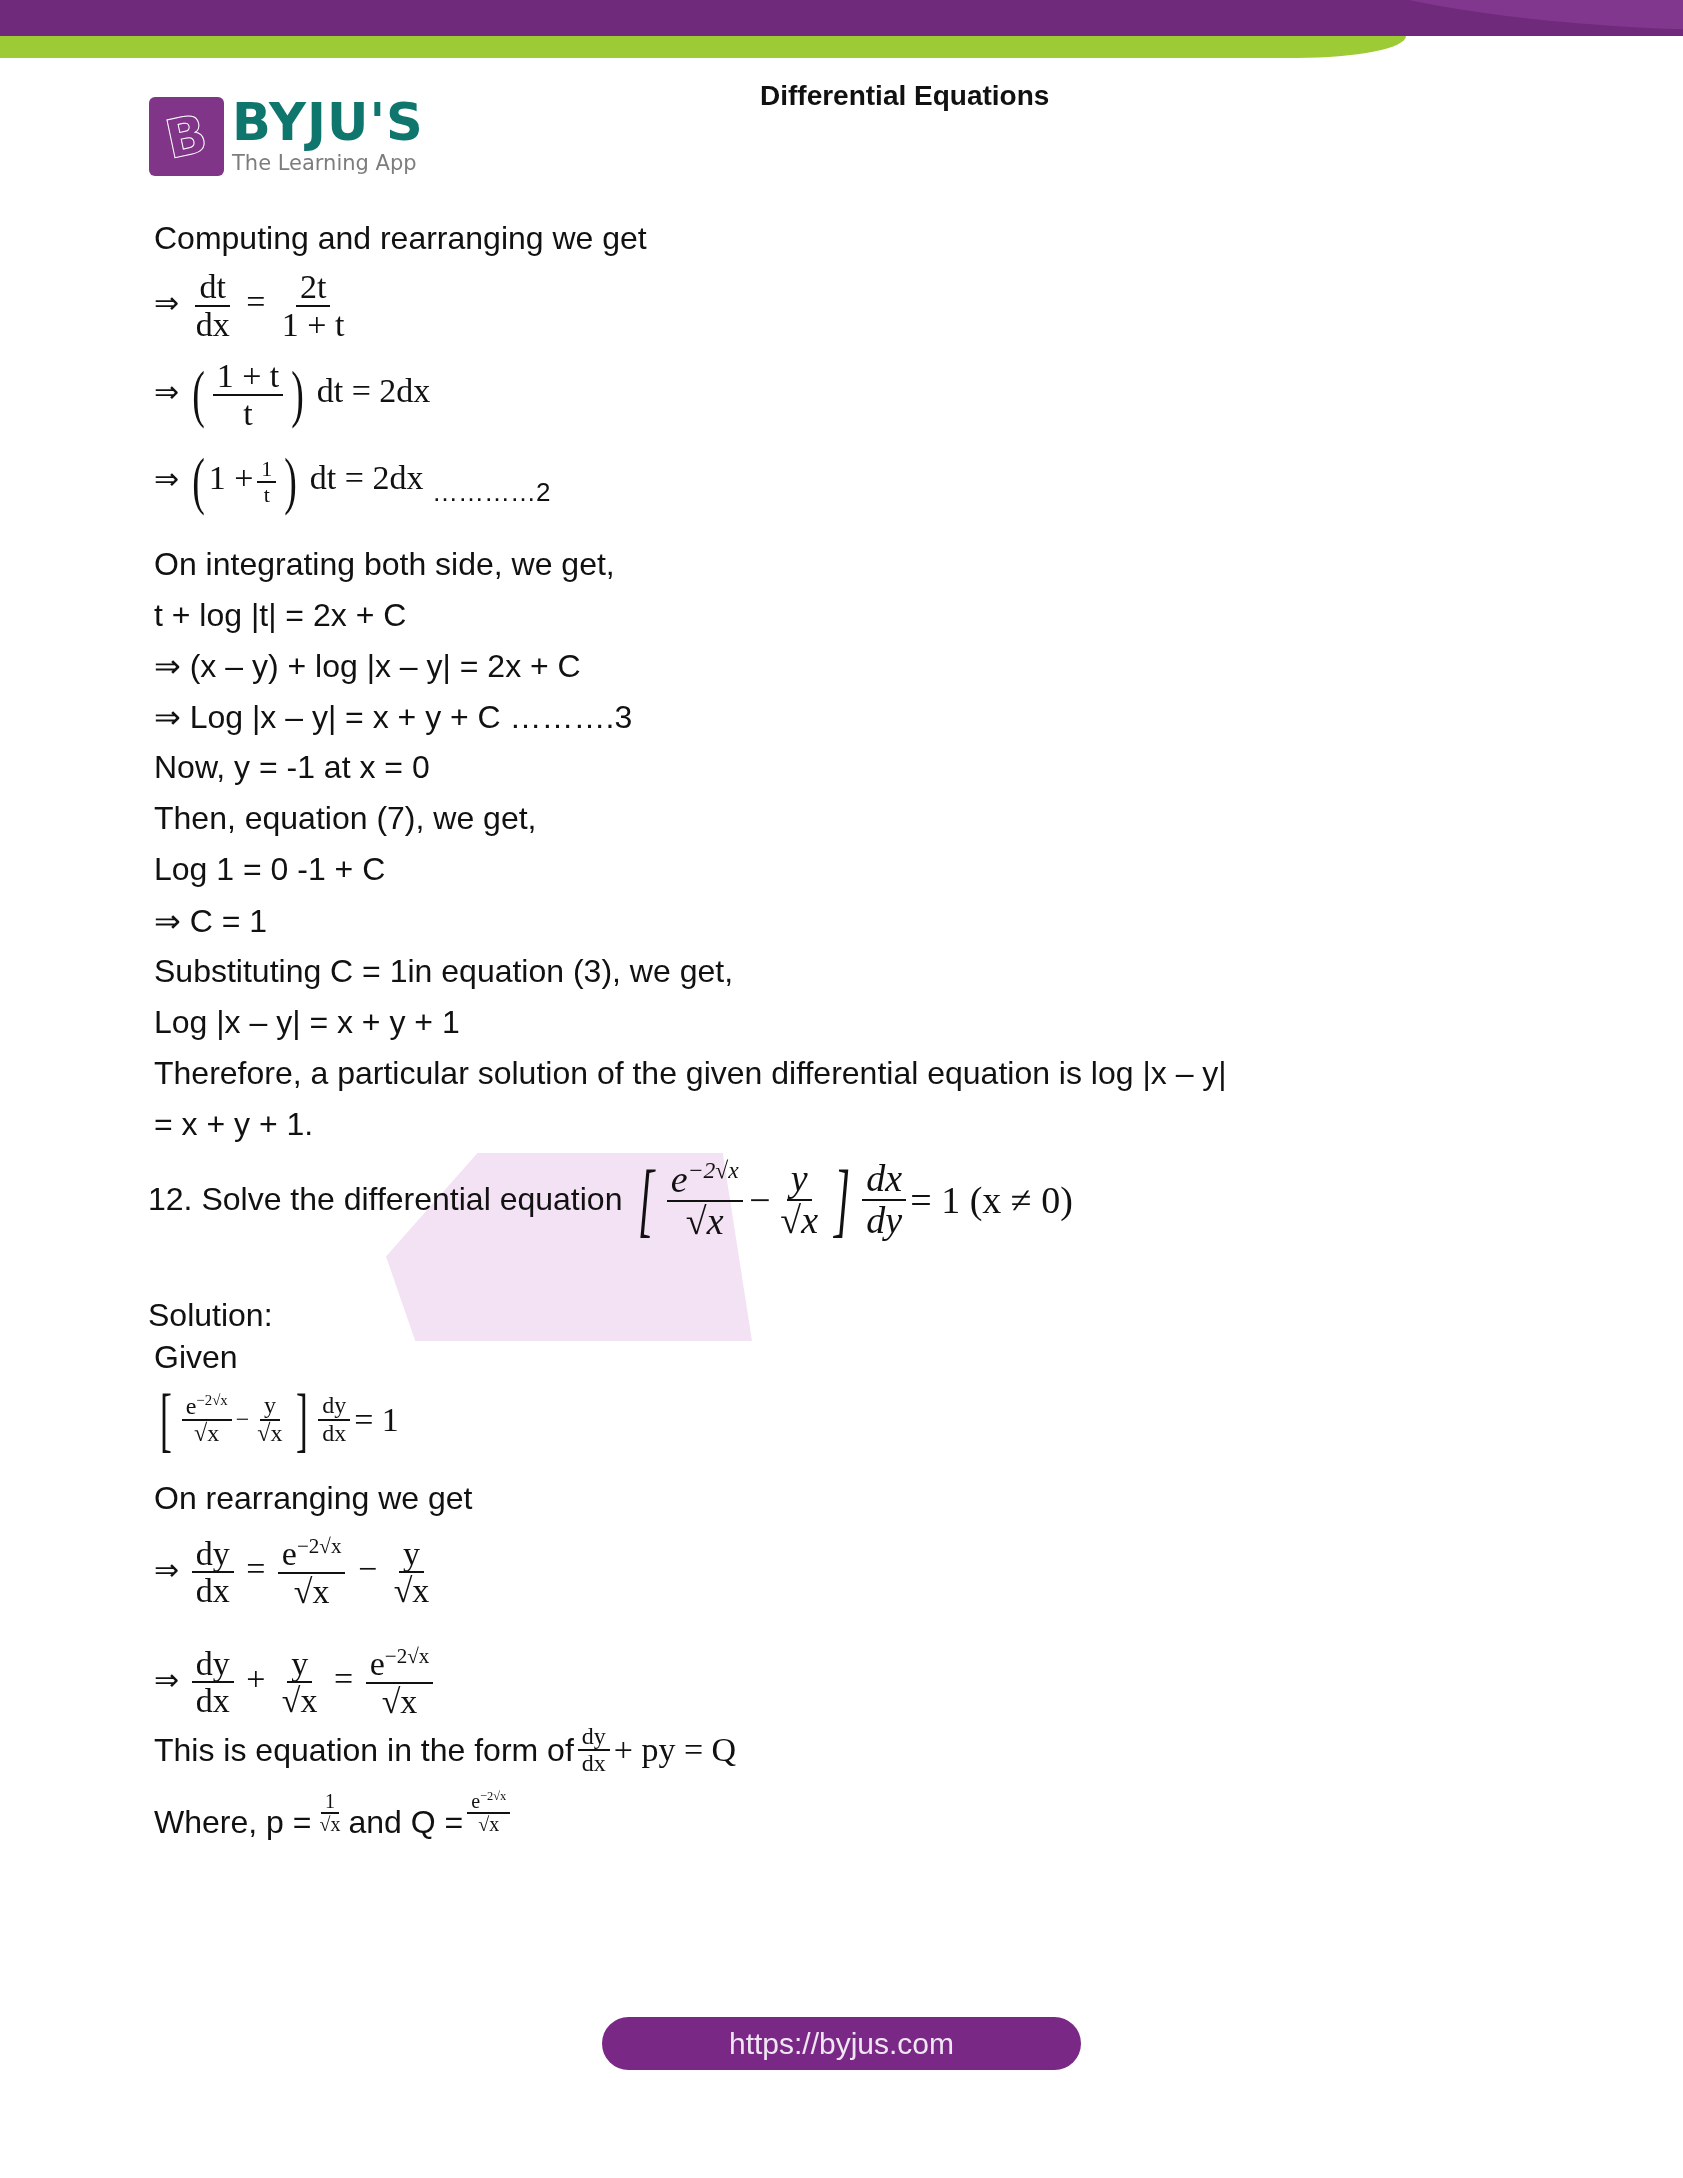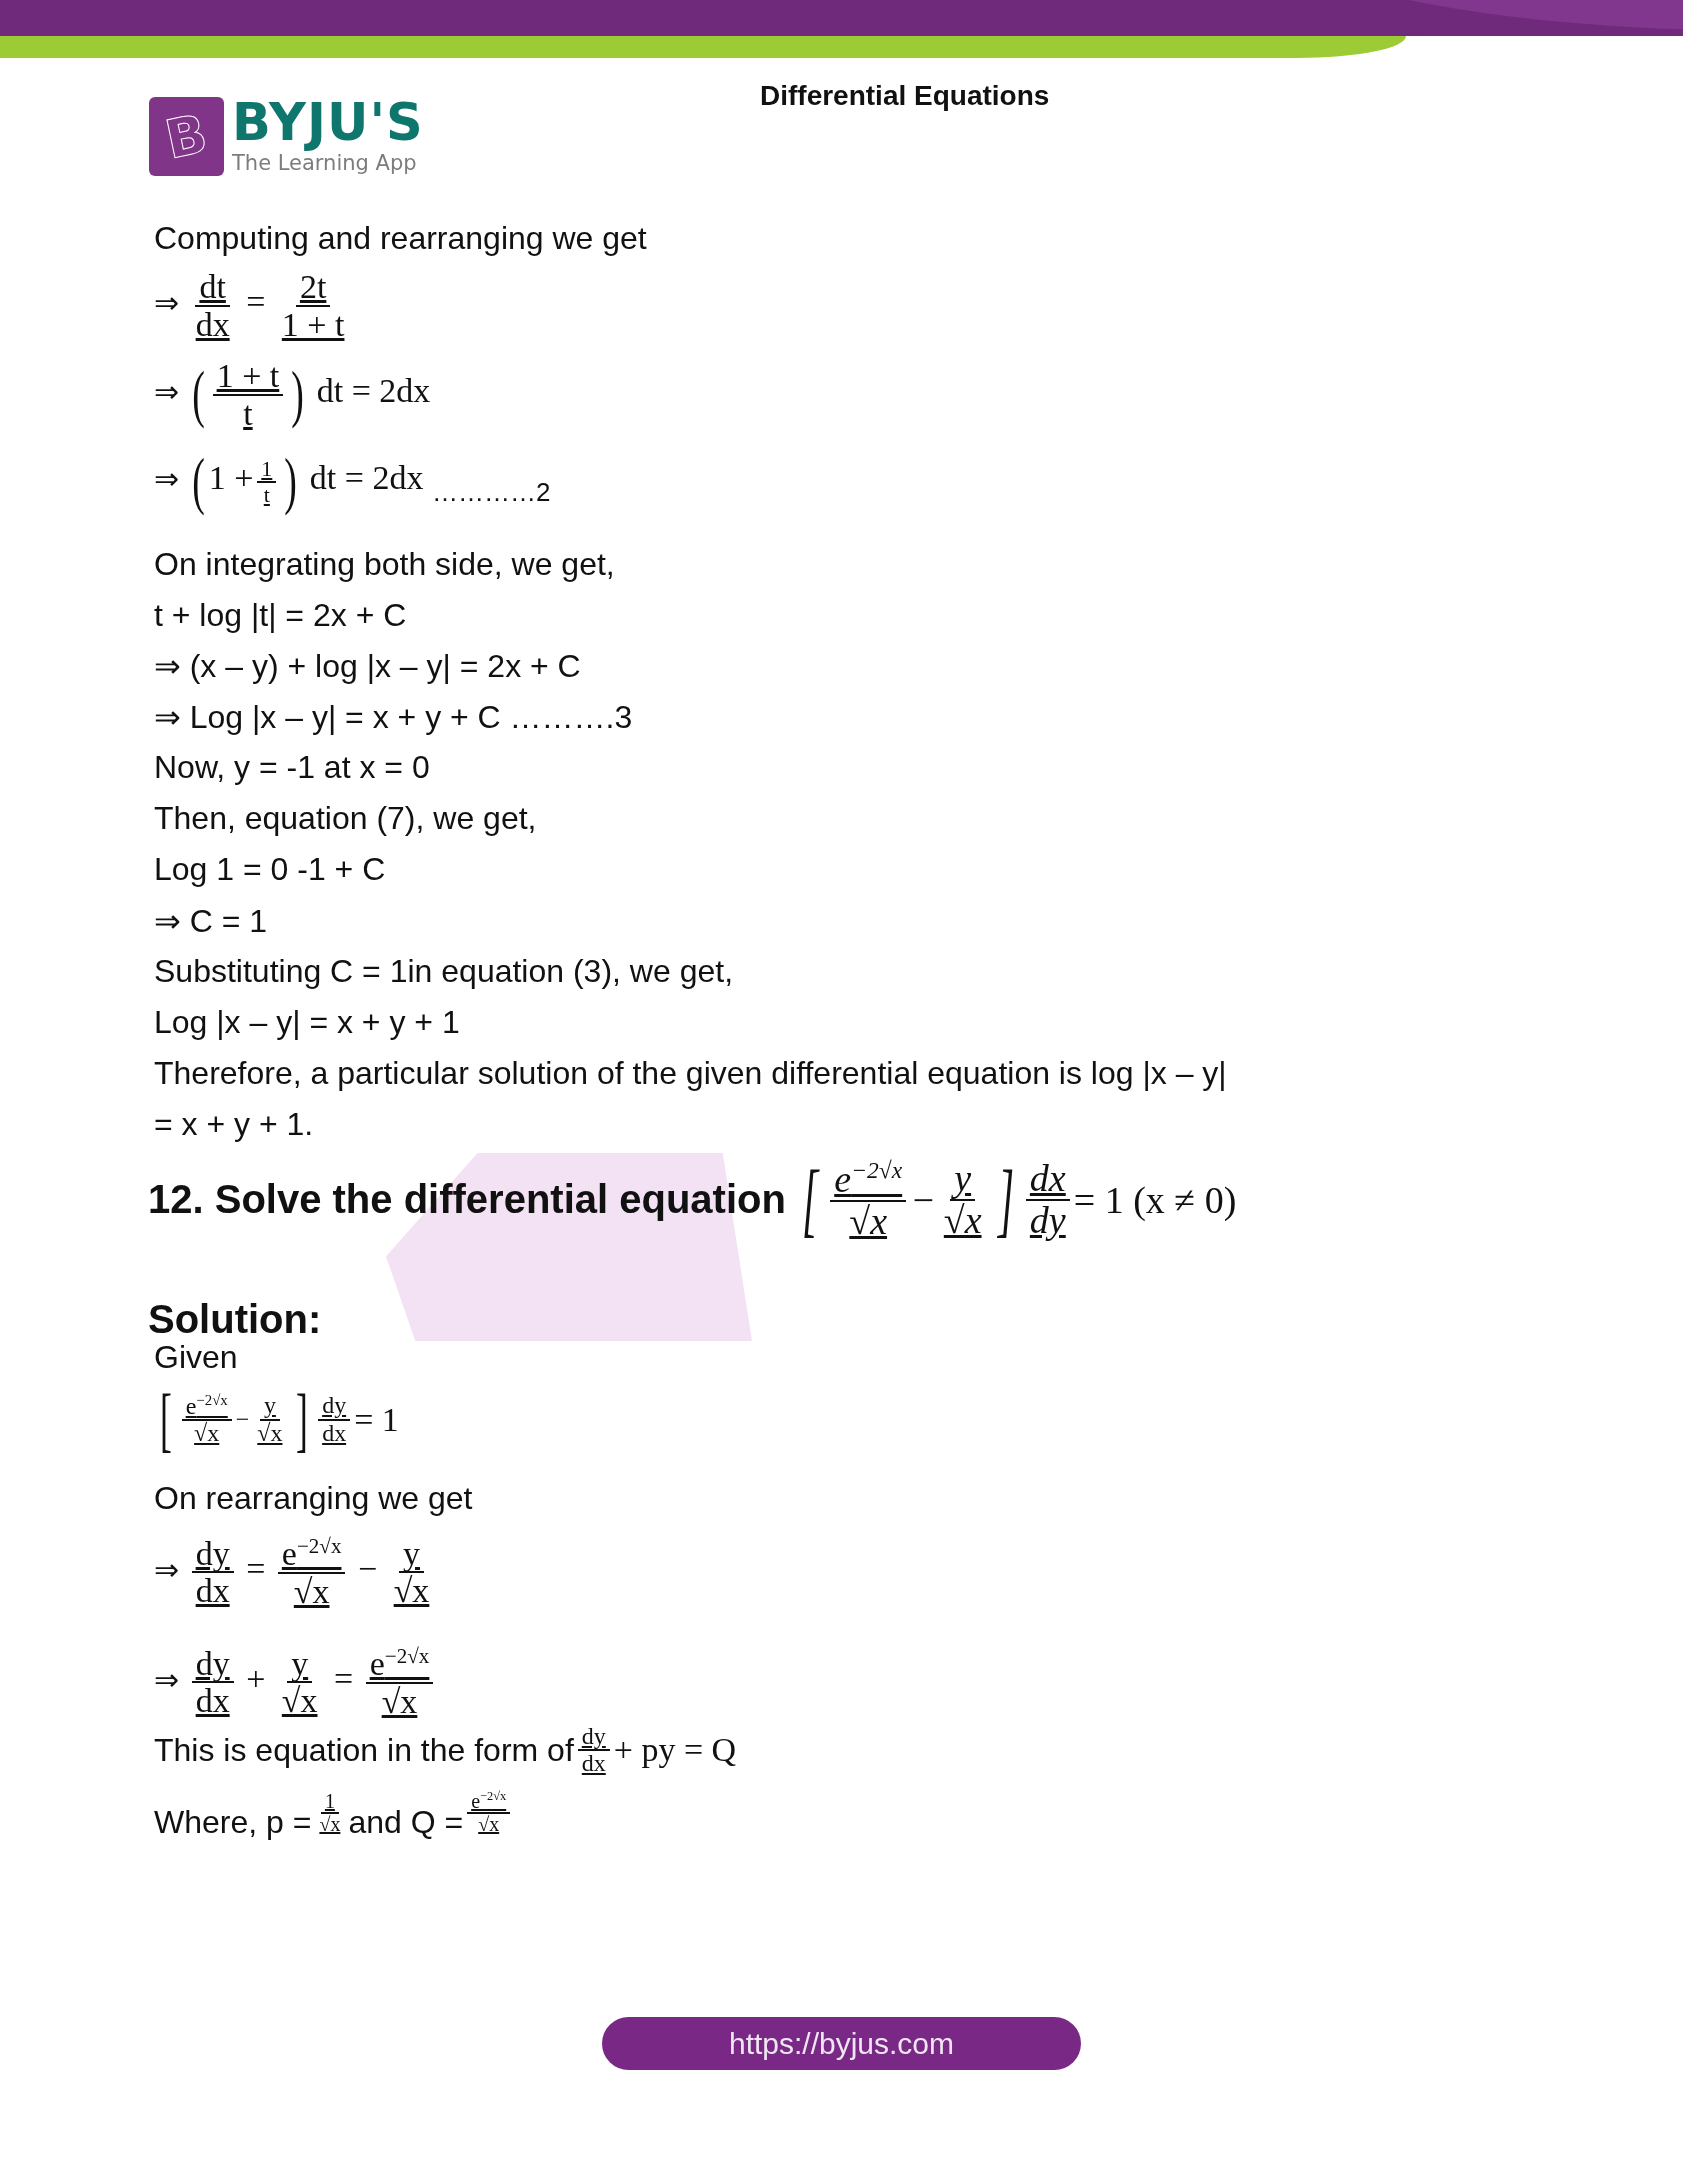--- a/index.html
+++ b/index.html
@@ -18,29 +18,29 @@
   .logo-mark span { color: #fff; font-family: "DejaVu Sans", sans-serif; font-weight: bold; font-size: 53px; line-height: 1; transform: rotate(-12deg); -webkit-text-stroke: 1px #fff; color: transparent; }
   .logo-text { margin-left: 8px; }
   .logo-title { font-family: "DejaVu Sans", sans-serif; font-weight: bold; font-size: 51px; color: #0f766e; line-height: 51px; letter-spacing: 1px; }
   .logo-sub { font-family: "DejaVu Sans", sans-serif; font-size: 21px; color: #7d7d7d; line-height: 26px; margin-top: 2px; }
 
   .doc-title { position: absolute; left: 760px; top: 75px; font-weight: bold; font-size: 28px; line-height: 41px; color: #111; }
 
   .content { position: absolute; left: 154px; top: 0; font-size: 32px; }
   .line { position: absolute; white-space: nowrap; left: 0; }
   .math { font-family: "Liberation Serif", serif; font-size: 34px; }
-  .frac { display: inline-flex; flex-direction: column; align-items: center; vertical-align: middle; margin: 0 4px; text-decoration: underline; }
+  .frac { display: inline-flex; flex-direction: column; align-items: center; vertical-align: middle; margin: 0 4px; }
   .frac .num { border-bottom: 2px solid #111; padding: 0 4px; line-height: 1.05; }
   .frac .den { padding: 0 4px; line-height: 1.05; }
   .paren { font-size: 63px; font-weight: 100; vertical-align: middle; line-height: 1; transform: scaleX(0.6); display: inline-block; }
   .bracket { font-size: 83px; font-weight: 100; vertical-align: middle; line-height: 1; display: inline-block; transform: scaleX(0.5); }
   .sup { font-size: 0.62em; vertical-align: super; }
   .arrow { font-family: "DejaVu Sans", sans-serif; font-size: 30px; }
   .dots { font-size: 26px; vertical-align: -12px; }
-  .q-heading { font-weight: bold; font-size: 40px; }
+  .q-heading { font-weight: normal; font-size: 32px; }
   .watermark { position: absolute; left: 386px; top: 1153px; width: 366px; height: 188px; background: #f1dcf2; clip-path: polygon(8% 100%, 0 55%, 25% 0, 92% 0, 100% 100%); opacity: 0.85; }
   .url-pill { position: absolute; left: 602px; top: 2017px; width: 479px; height: 53px; border-radius: 27px; background: #7a2886; color: #f0e6f3; font-size: 30px; text-align: center; line-height: 53px; }
 </style>
 </head>
 <body>
 
 <div class="band-purple"></div>
 <div class="band-green"></div>
 <div class="band-purple-over"></div>
 <div class="band-purple-right"></div>

